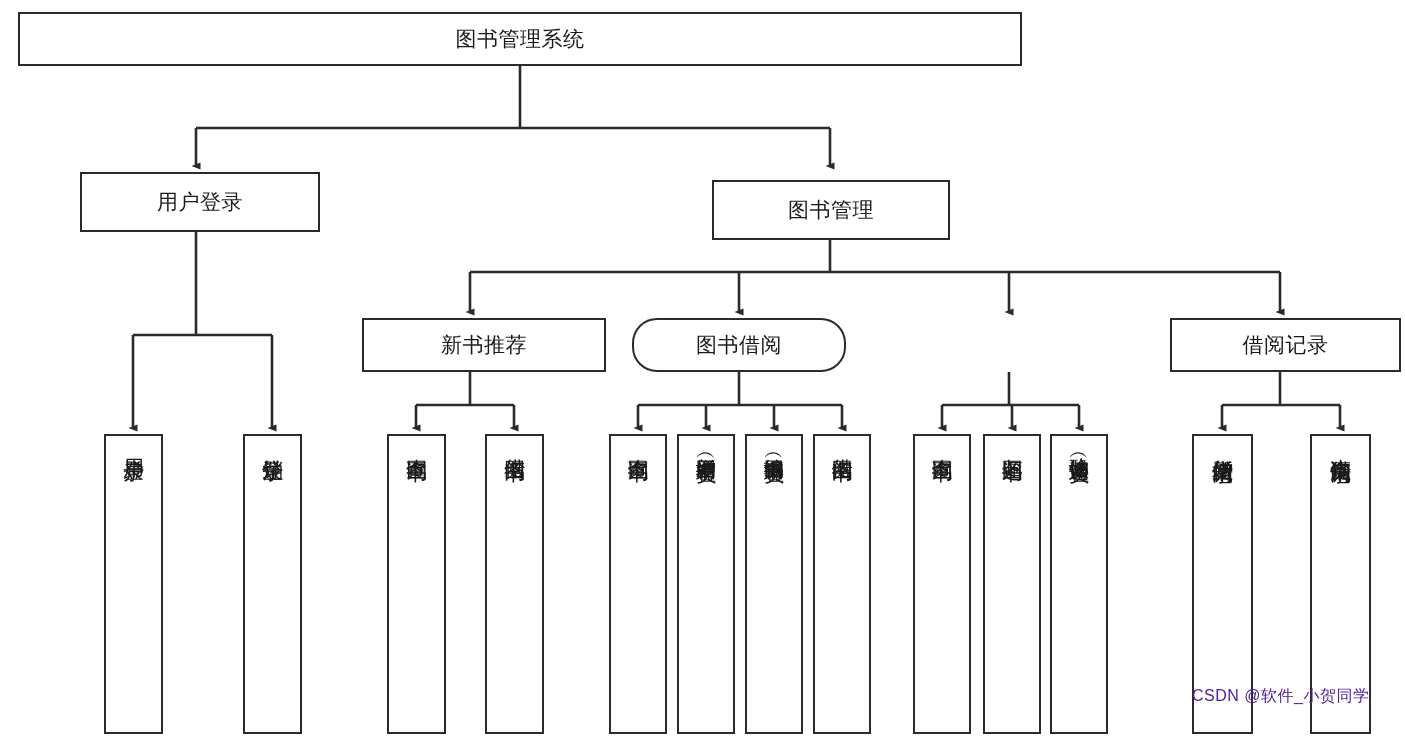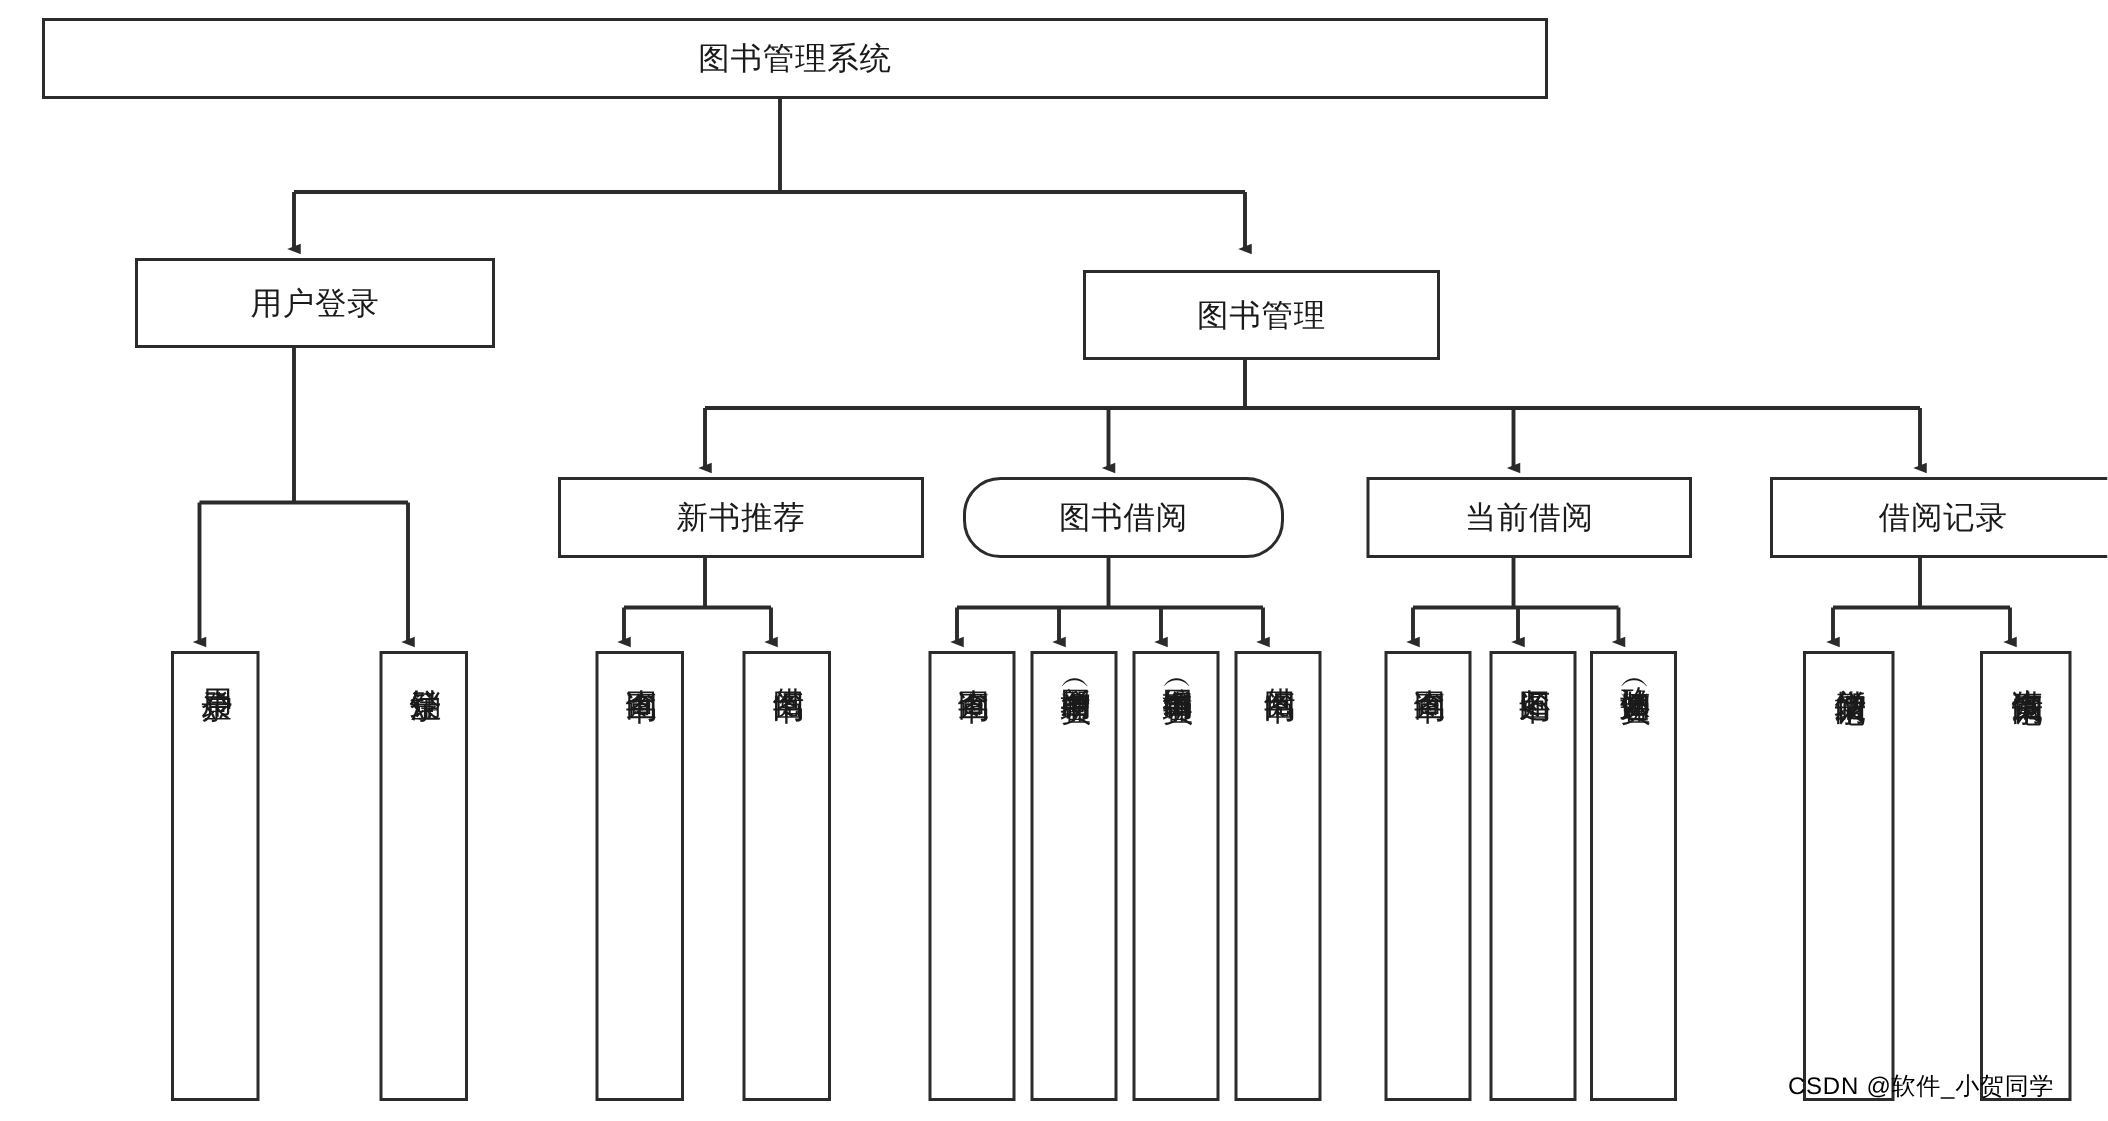--- a/index.html
+++ b/index.html
@@ -28,21 +28,20 @@
   }
   .node {
     position: absolute;
     box-sizing: border-box;
     border: 2px solid #2b2b2b;
     background: #ffffff;
     display: flex;
     align-items: center;
     justify-content: center;
     color: #1a1a1a;
-    margin-left: 10px;
   }
   .node.h {
     font-size: 21px;
     letter-spacing: 0.5px;
   }
   .node.v {
     padding-top: 6px;
     padding-bottom: 6px;
     align-items: flex-start;
   }
@@ -54,23 +53,23 @@
     letter-spacing: 1px;
     white-space: nowrap;
     color: #1a1a1a;
   }
   .node.v.tall .vtext {
     font-size: 20px;
   }
   #watermark {
     position: absolute;
     left: 1192px;
-    top: 714px;
+    top: 686px;
     font-size: 16px;
-    color: #000000;
+    color: #4c1d95;
     letter-spacing: 0.5px;
     white-space: nowrap;
   }
 </style>
 </head>
 <body>
 
 <div id="canvas">
 
   <svg class="wires" viewBox="0 0 1405 747" xmlns="http://www.w3.org/2000/svg">
@@ -135,23 +134,20 @@
   <div class="node h" style="left:712px;top:180px;width:238px;height:60px;">
     <span>图书管理</span>
   </div>
 
   <div class="node h" style="left:362px;top:318px;width:244px;height:54px;">
     <span>新书推荐</span>
   </div>
   <div class="node h" style="left:632px;top:318px;width:214px;height:54px;border-radius:25px;">
     <span>图书借阅</span>
   </div>
-  <div class="node h" style="left:901px;top:318px;width:217px;height:54px;">
-    <span>当前借阅</span>
-  </div>
   <div class="node h" style="left:1170px;top:318px;width:231px;height:54px;">
     <span>借阅记录</span>
   </div>
 
   <div class="node v" style="left:104px;top:434px;width:59px;height:300px;">
     <span class="vtext">用户登录</span>
   </div>
   <div class="node v" style="left:243px;top:434px;width:59px;height:300px;">
     <span class="vtext">注销登录</span>
   </div>

